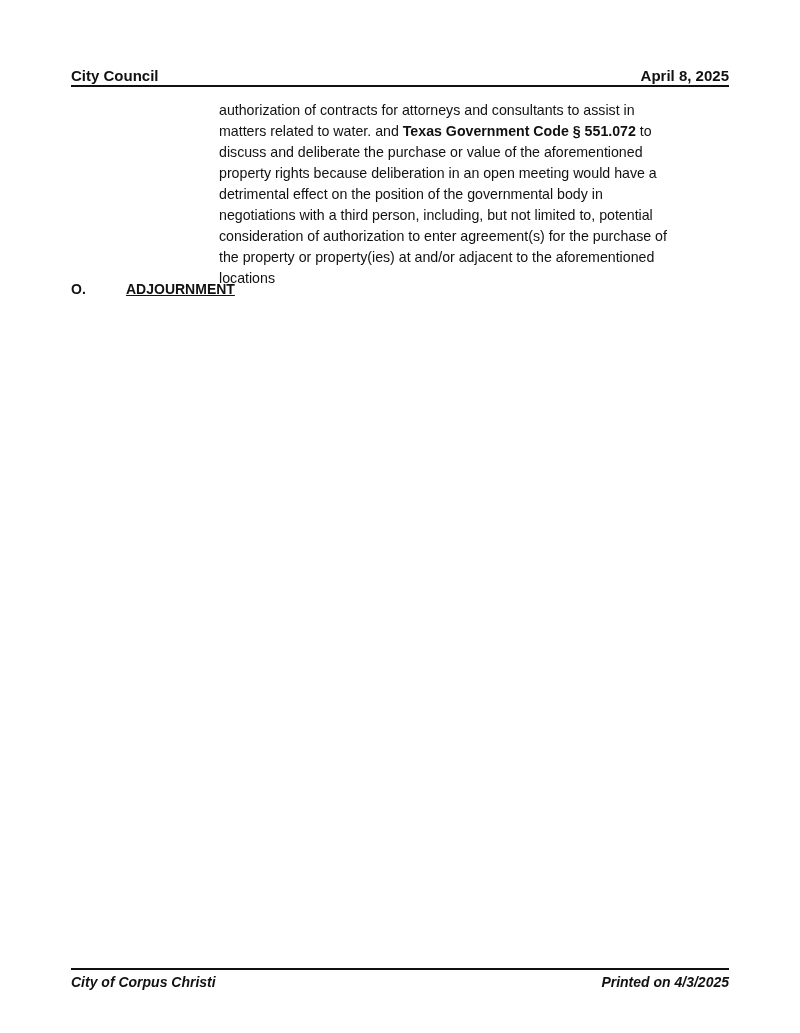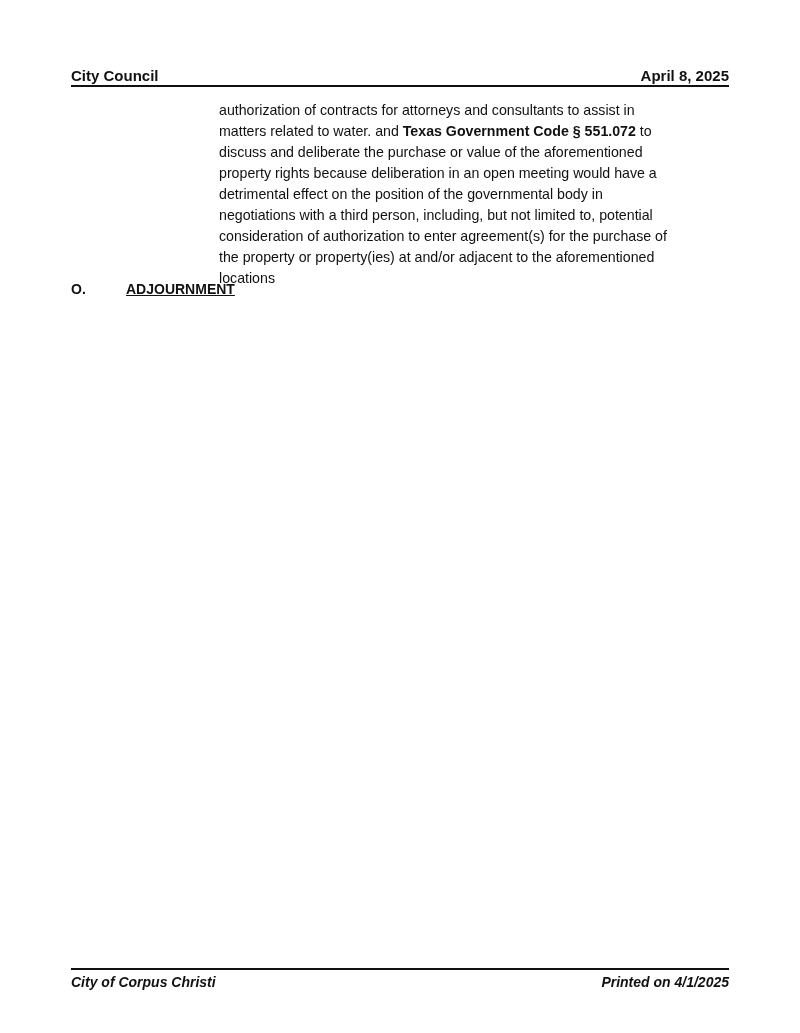--- a/index.html
+++ b/index.html
@@ -98,14 +98,14 @@
 <div class="body-text"><span>authorization of contracts for attorneys and consultants to assist in matters related to water. and </span><span class="bold">Texas Government Code § 551.072</span><span> to discuss and deliberate the purchase or value of the aforementioned property rights because deliberation in an open meeting would have a detrimental effect on the position of the governmental body in negotiations with a third person, including, but not limited to, potential consideration of authorization to enter agreement(s) for the purchase of the property or property(ies) at and/or adjacent to the aforementioned locations</span></div>
 
 <div class="section">
   <span class="letter">O.</span>
   <span class="title">ADJOURNMENT</span>
 </div>
 
 <div class="footer-rule"></div>
 <div class="footer">
   <span class="left">City of Corpus Christi</span>
-  <span class="right">Printed on 4/1/2025</span>
+  <span class="right">Printed on 4/3/2025</span>
 </div>
 
 </body></html>

